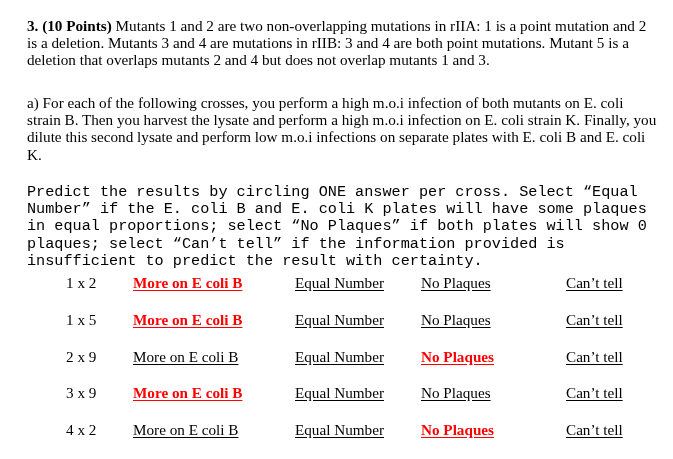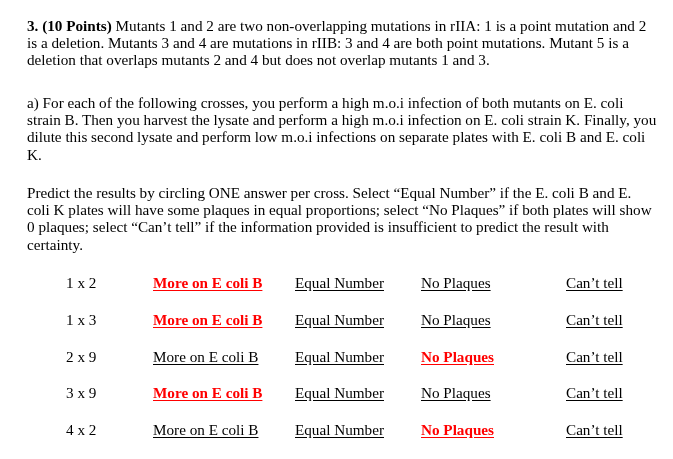--- a/index.html
+++ b/index.html
@@ -1,26 +1,26 @@
 <!DOCTYPE html>
 <html><head>
 <meta charset="utf-8">
 <style>
   html, body { margin:0; padding:0; background:#ffffff; }
   body { width:673px; height:459px; overflow:hidden; font-family:"Liberation Serif", serif; color:#000; font-size:15.2px; }
   .page { position:relative; width:606px; height:459px; }
   .para { position:absolute; left:27px; width:630px; line-height:17.2px; margin:0; }
   .p1 { top:17px; }
   .p2 { top:94px; }
-  .p3 { top:184px; }
+  .p3 { top:184px;font-family:Liberation Mono, monospace; }
   .bold { font-weight:bold; }
   .row { position:absolute; left:9px; width:673px; height:20px;padding-left:8px; }
   .cell { position:absolute; top:0; white-space:nowrap; line-height:18px; }
   .cross { left:57px; }
-  .c1 { left:124px;margin-left:20px; }
+  .c1 { left:124px; }
   .c2 { left:270px;margin-left:16px; }
   .c3 { left:412px; }
   .c4 { left:557px; }
   .opt { text-decoration:underline; text-underline-offset:2px; }
   .sel { color:#ff0000; font-weight:bold; }
 </style>
 </head>
 <body>
 
 <div class="page">
@@ -29,21 +29,21 @@
   <p class="para p3">Predict the results by circling ONE answer per cross. Select “Equal Number” if the E. coli B and E. coli K plates will have some plaques in equal proportions; select “No Plaques” if both plates will show 0 plaques; select “Can’t tell” if the information provided is insufficient to predict the result with certainty.</p>
 
   <div class="row" style="top:274px">
     <span class="cell cross">1 x 2</span>
     <span class="cell c1 opt sel">More on E coli B</span>
     <span class="cell c2 opt">Equal Number</span>
     <span class="cell c3 opt">No Plaques</span>
     <span class="cell c4 opt">Can’t tell</span>
   </div>
   <div class="row" style="top:311px">
-    <span class="cell cross">1 x 3</span>
+    <span class="cell cross">1 x 5</span>
     <span class="cell c1 opt sel">More on E coli B</span>
     <span class="cell c2 opt">Equal Number</span>
     <span class="cell c3 opt">No Plaques</span>
     <span class="cell c4 opt">Can’t tell</span>
   </div>
   <div class="row" style="top:348px">
     <span class="cell cross">2 x 9</span>
     <span class="cell c1 opt">More on E coli B</span>
     <span class="cell c2 opt">Equal Number</span>
     <span class="cell c3 opt sel">No Plaques</span>

